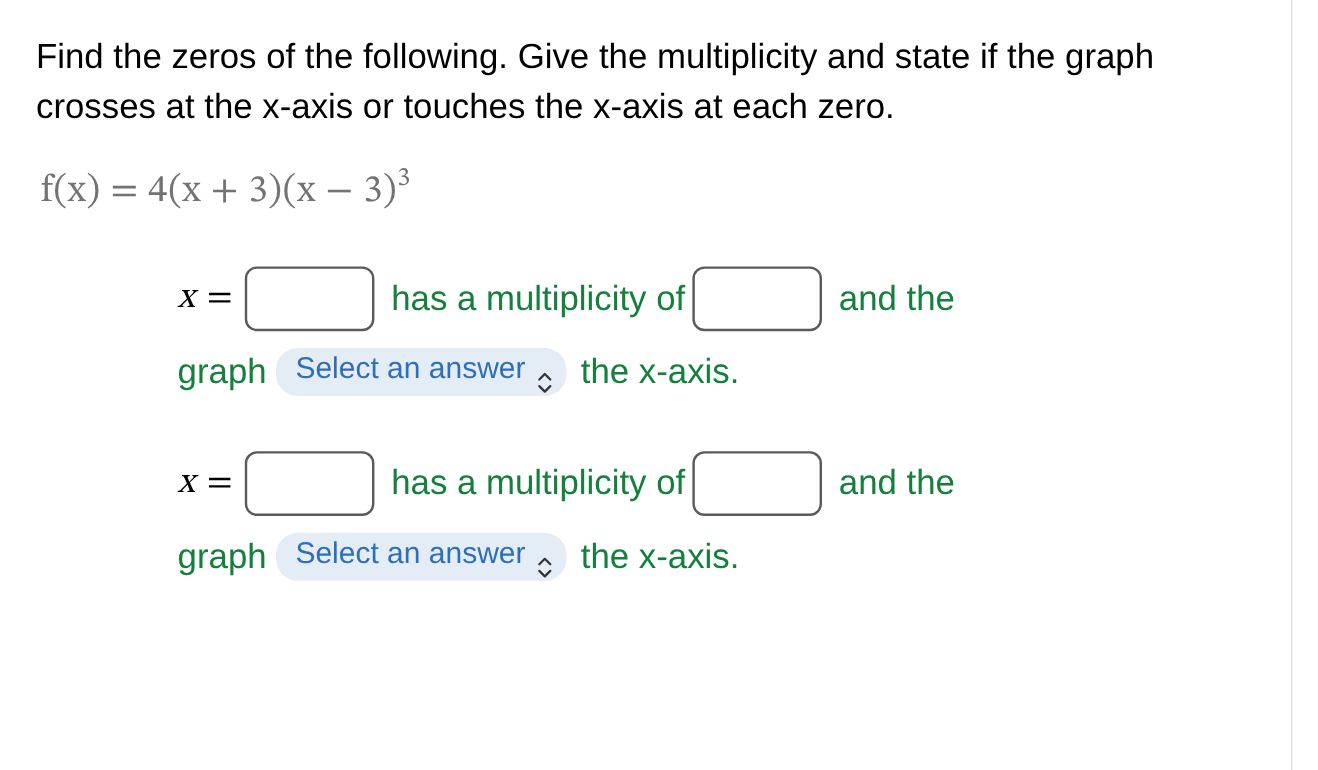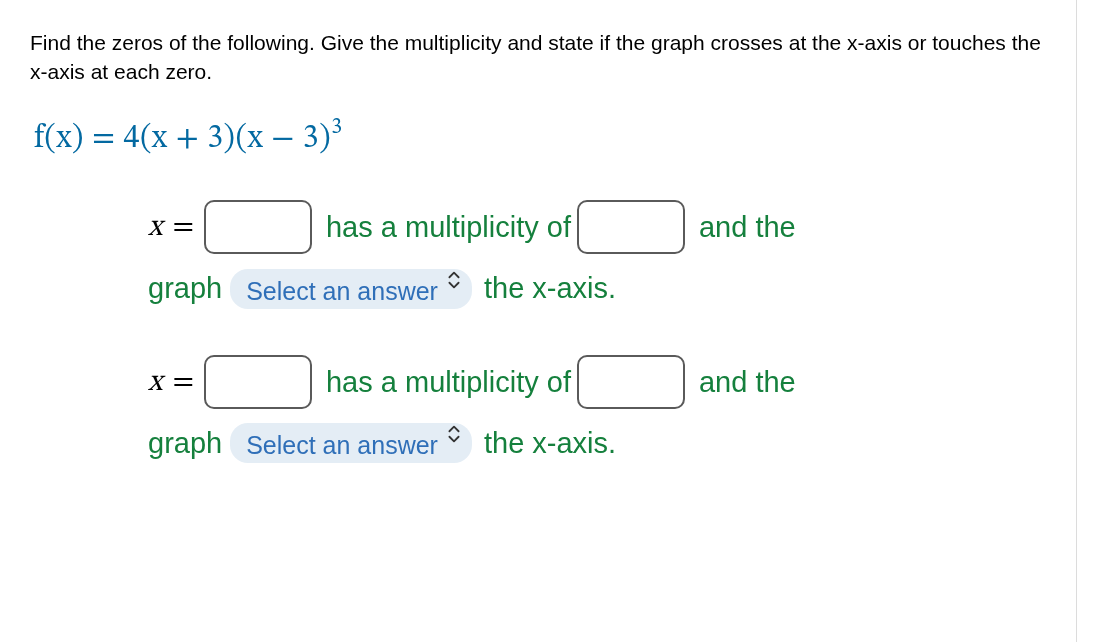--- a/index.html
+++ b/index.html
@@ -10,29 +10,29 @@
     background: #ffffff;
     width: 1098px;
     height: 642px;
     position: relative;
   }
   .container {
     padding: 28px 30px 20px 30px;
     width: 1078px;
   }
   .prompt {
-    font-size: 21px;
+    font-size: 29px;
     line-height: 1.4;
     color: #000;
     margin-bottom: 28px;
   }
   .equation {
     font-family: "Cambria Math", "STIX Two Math", Georgia, serif;
     font-size: 32px;
-    color: #0369a1;
+    color: #737373;
     margin: 8px 0 42px 4px;
     letter-spacing: 0.5px;
   }
   .equation .sup {
     font-size: 22px;
     vertical-align: super;
     position: relative;
     top: -2px;
   }
   .answer-block {
@@ -69,21 +69,21 @@
     padding: 4px 8px;
     margin: 0 8px 0 0;
     outline: none;
   }
   .text-span {
     margin: 0 6px;
     color: #15803d;
   }
   .select-pill {
     display: inline-flex;
-    align-items: flex-start;
+    align-items: flex-end;
     background: #e4edf5;
     border-radius: 18px;
     height: 40px;
     padding: 0 10px 0 16px;
     margin: 0 6px 0 2px;
     cursor: pointer;
     white-space: nowrap;
   }
   .select-pill .placeholder {
     color: #2f6fb8;

